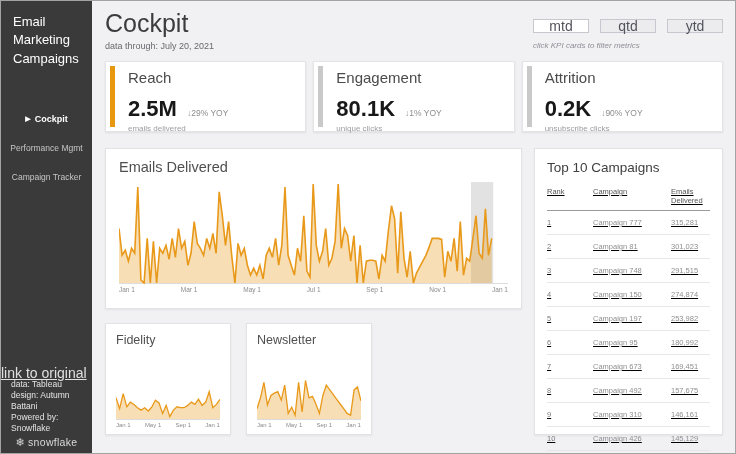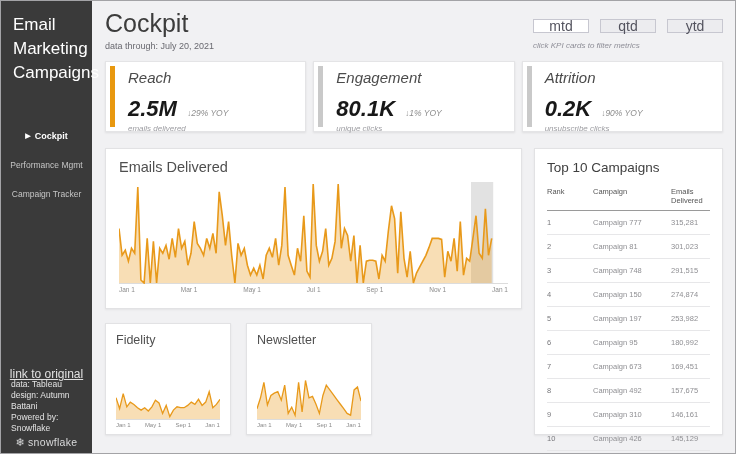--- a/index.html
+++ b/index.html
@@ -2,27 +2,27 @@
 <html><head>
 <meta charset="utf-8">
 <style>
   * { box-sizing: border-box; margin: 0; padding: 0; }
   html,body { width:736px; height:454px; overflow:hidden; background:#e9e9eb;
               font-family:"Liberation Sans", sans-serif; }
   .app { width:736px; height:454px; border:1px solid #a3a3a6; display:flex; background:#f1f1f3; }
 
   
   .sidebar { width:91px; flex:0 0 91px; background:#3a3a3a; position:relative; color:#fff; }
-  .sb-title { padding:12px 8px 0 12px; font-size:17px; line-height:1.42; color:#ffffff; }
+  .sb-title { padding:12px 8px 0 12px; font-size:13px; line-height:1.42; color:#ffffff; }
   .nav { margin-top:46px; }
   .nav-item { text-align:center; font-size:8.5px; color:#c6c6c6; margin-bottom:19px; cursor:pointer; }
   .nav-item.active { color:#ffffff; font-weight:bold; font-size:9px; }
   .nav-arrow { font-size:7px; margin-right:4px; position:relative; top:-1px; }
-  .sb-link { position:absolute; bottom:72px; left:0; width:100%; display:block; text-align:center;
-             font-size:12px; color:#e0e0e0; text-decoration:underline; cursor:pointer; }
+  .sb-link { position:absolute; bottom:72px; left:0; width:100%; display:block; text-align:left;
+             font-size:14px; color:#e0e0e0; text-decoration:underline; cursor:pointer; }
   .credits { position:absolute; bottom:19px; left:10px; font-size:8.5px; color:#e4e4e4; line-height:1.3; }
   .logo { position:absolute; bottom:4px; left:0; width:100%; text-align:center; color:#d9dadb;
           font-size:10.5px; letter-spacing:.3px; }
   .flake { font-size:11px; margin-right:3px; }
 
   
   .main { flex:1; padding:8px 12px 0 13px; position:relative; }
   .hdr { display:flex; justify-content:space-between; }
   .page-title { font-size:25px; font-weight:400; color:#3c3c3c; }
   .subtitle { font-size:9px; color:#68686f; margin-top:3px; }
@@ -31,21 +31,21 @@
   .tbtn { width:56px; height:14px; font-size:14px; color:#53535e; text-align:center; line-height:12px;
           background:#ececef; border:1px solid #c7c7d0; cursor:pointer; font-family:inherit; }
   .tbtn.selected { background:#ffffff; }
   .hint { font-size:8px; font-style:italic; color:#8e8e97; margin-top:8px; }
 
   
   .kpi-row { display:flex; gap:7px; margin-top:10px; height:71px; }
   .kpi { flex:1; background:#fff; border:1px solid #e4e4e6; box-shadow:0 1px 2px rgba(0,0,0,.08);
          display:flex; cursor:pointer; }
   .kpi-accent { width:5px; margin:4px 0 4px 4px; background:#c9c9c9; }
-  .kpi-body { padding:7px 0 0 13px;font-style:italic; }
+  .kpi-body { padding:7px 0 0 13px; }
   .kpi-title { font-size:15px; color:#4b4b4b; }
   .kpi-val-row { display:flex; align-items:baseline; margin-top:10px; }
   .kpi-value { font-size:22px; font-weight:bold; color:#181818; }
   .kpi-yoy { font-size:8.5px; color:#8d8d8d; margin-left:10px; }
   .kpi-sub { font-size:8px; color:#9c9ca1; margin-top:2px; }
 
   
   .content-row { display:flex; gap:12px; margin-top:16px; }
   .left-col { width:417px; flex:0 0 417px; }
   .panel { background:#fff; border:1px solid #e2e2e4; box-shadow:0 1px 2px rgba(0,0,0,.06); }
@@ -56,21 +56,21 @@
   .small-row { display:flex; gap:15px; margin-top:14px; }
   .panel-small { width:126px; height:112px; padding:9px 10px 6px; display:flex; flex-direction:column; }
   .panel-small .panel-title { font-size:12.5px; }
   .spacer { flex:1; }
   .chart-sm { height:50px; position:relative; }
   .ticks-sm { display:flex; justify-content:space-between; font-size:6px; color:#8b8b8b; margin-top:2px; }
 
   
   .table-panel { flex:1; height:287px; padding:11px 12px 0; }
   .table-title { font-size:13.5px; color:#3f3f3f; }
-  .tbl { margin-top:12px; }
+  .tbl { margin-top:12px;text-decoration:underline; }
   .thead { display:grid; grid-template-columns:46px 78px 1fr; font-size:7.5px; color:#555;
            padding-bottom:5px; border-bottom:1px solid #9a9a9a; }
   .trow { display:grid; grid-template-columns:46px 78px 1fr; font-size:7.5px; color:#8f8f93;
           padding:7px 0 7px; border-bottom:1px solid #e7e7e9; cursor:pointer; }
   .trow .rank { color:#78787c; }
   svg { display:block; }
 </style>
 </head>
 <body>
 

